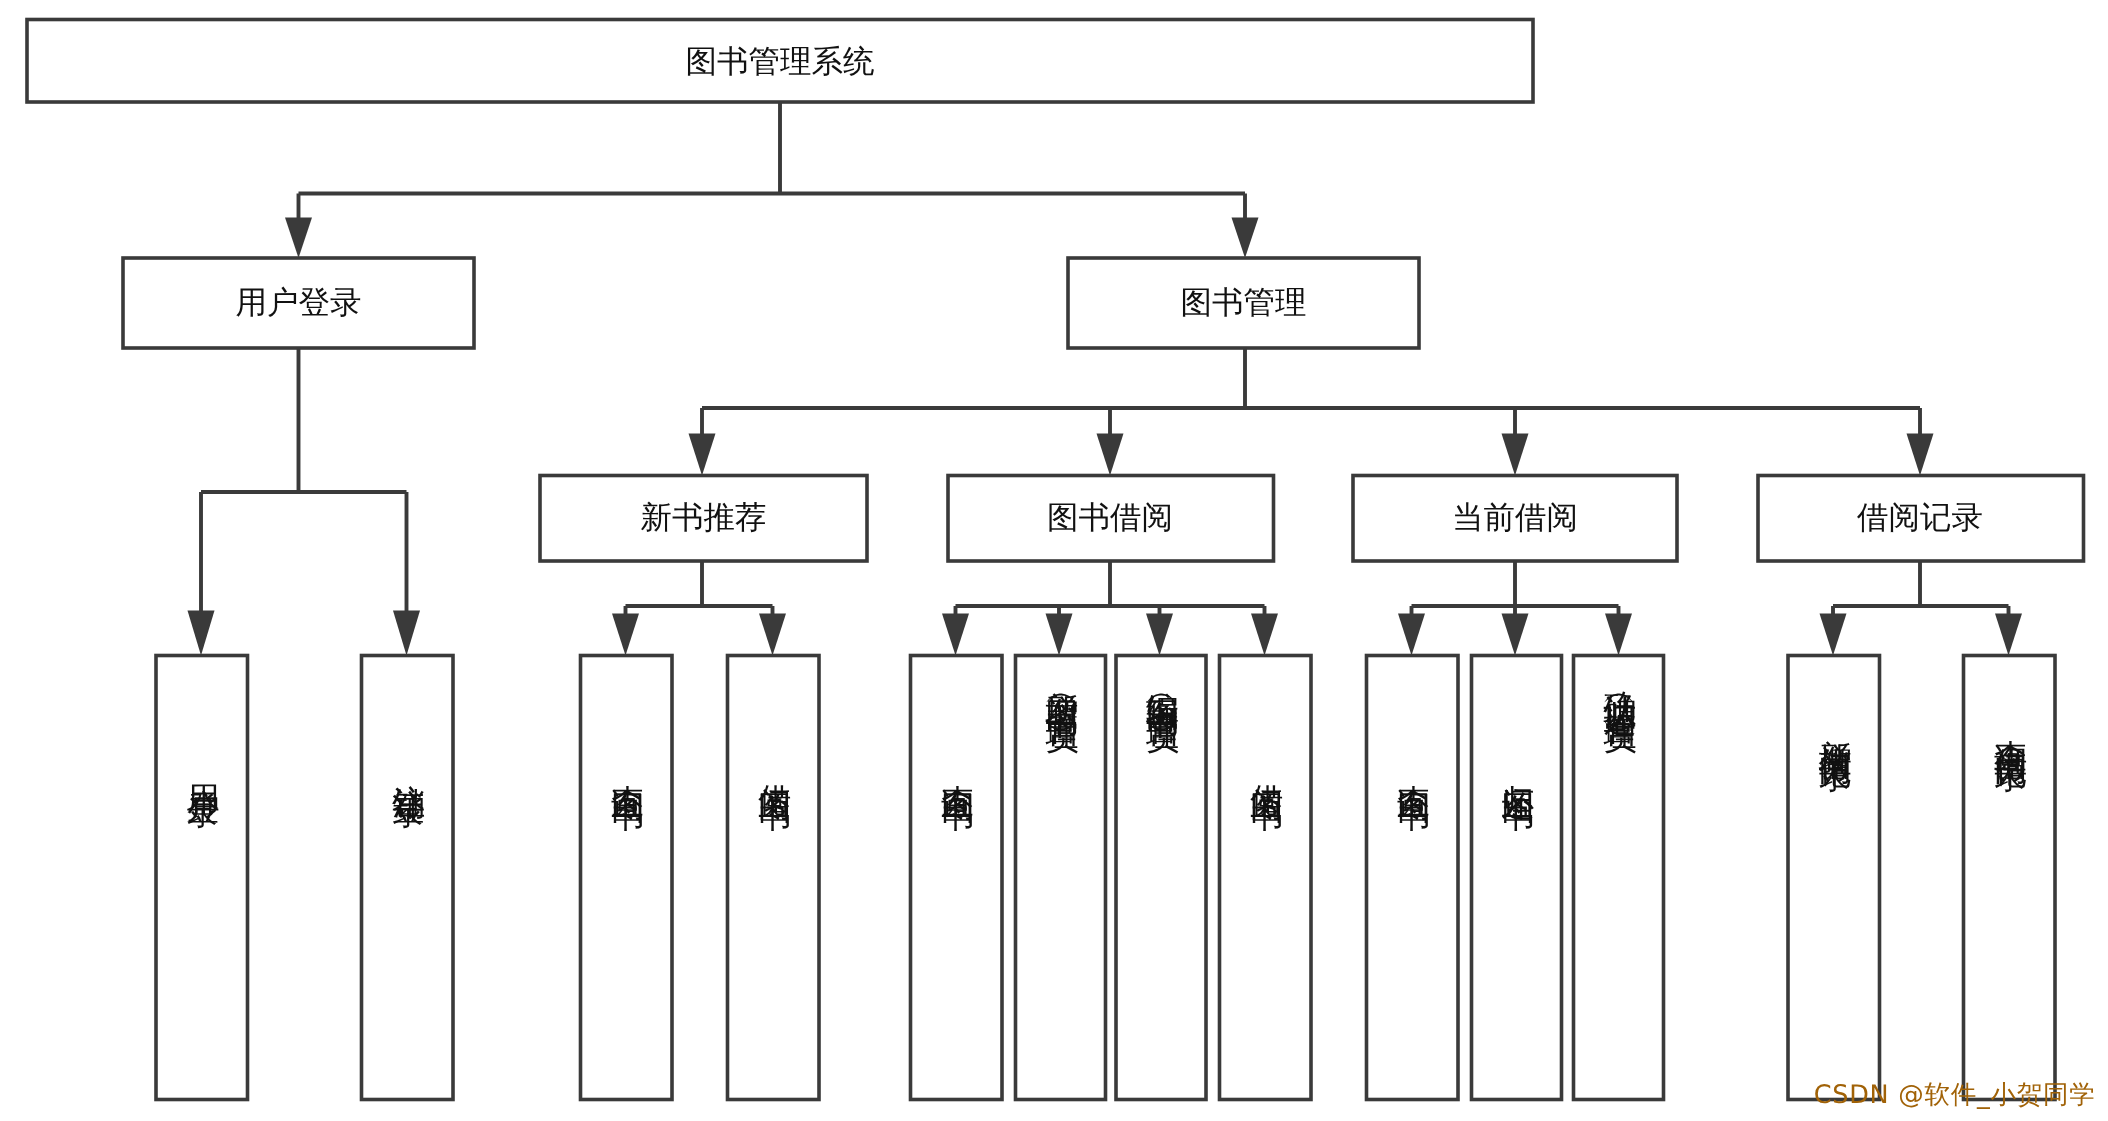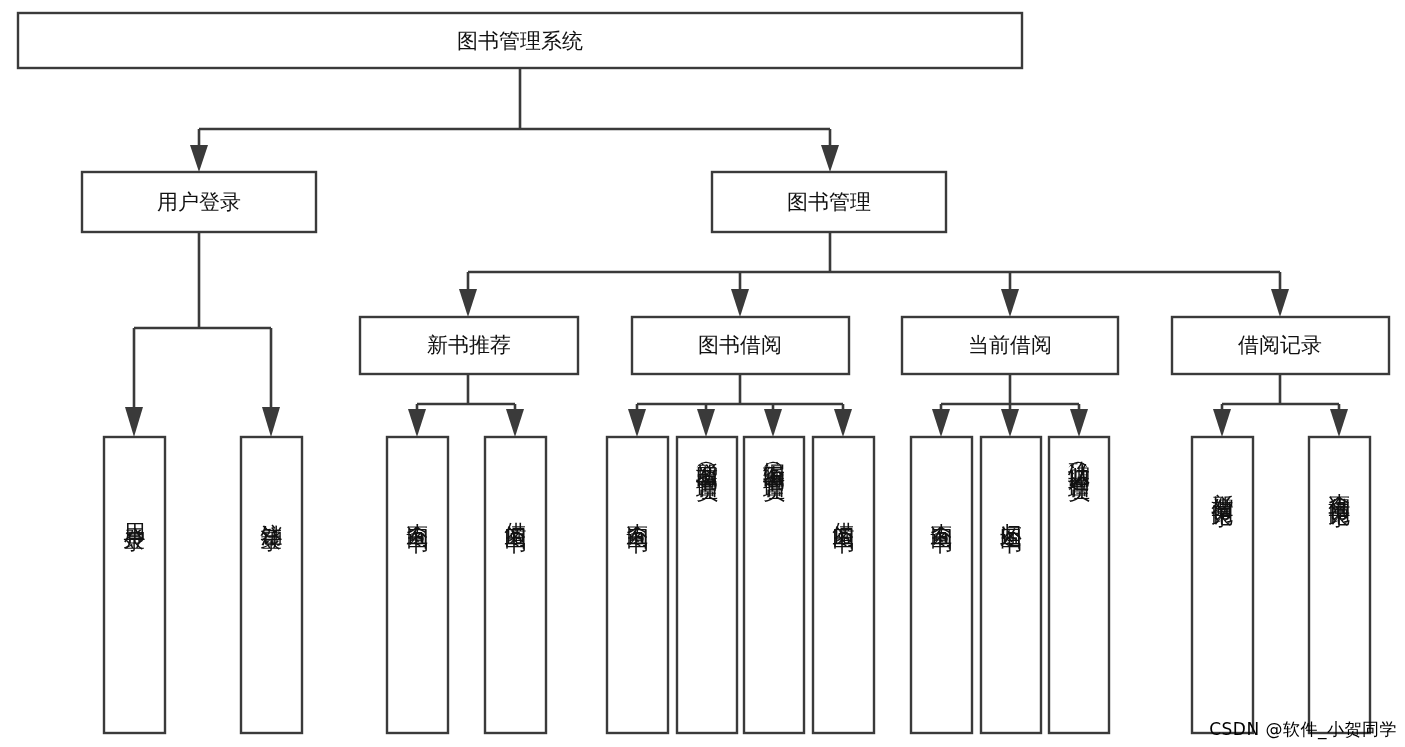--- a/index.html
+++ b/index.html
@@ -72,21 +72,21 @@
     color: #111111;
     letter-spacing: 3px;
     white-space: nowrap;
   }
   .watermark {
     position: absolute;
     right: 8px;
     bottom: 6px;
     font-family: "DejaVu Sans", "Liberation Sans", sans-serif;
     font-size: 17px;
-    color: #000000;
+    color: #a16207;
     white-space: nowrap;
     letter-spacing: 0.5px;
   }
 </style>
 </head>
 <body>
 
 <div id="diagram-root">
 
   <svg id="tree-svg" viewBox="0 0 1405 747">

